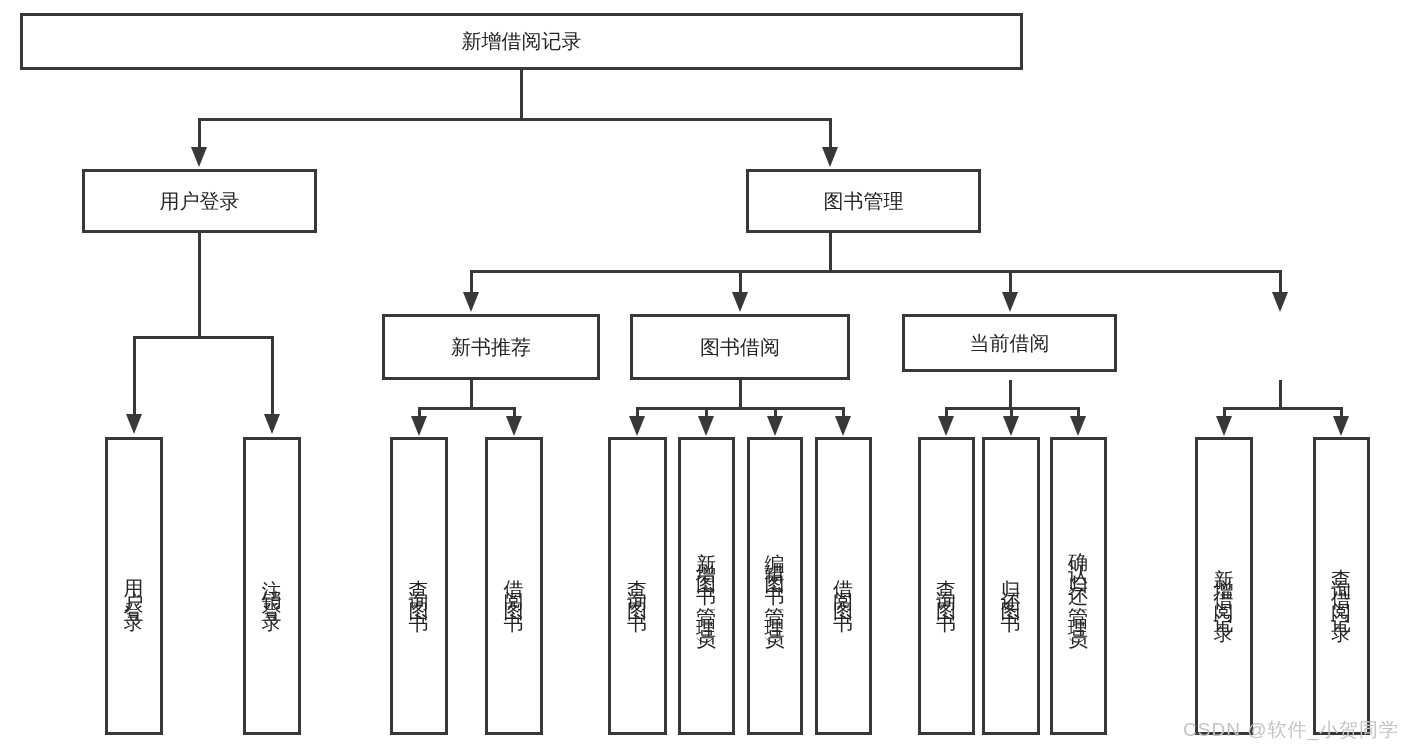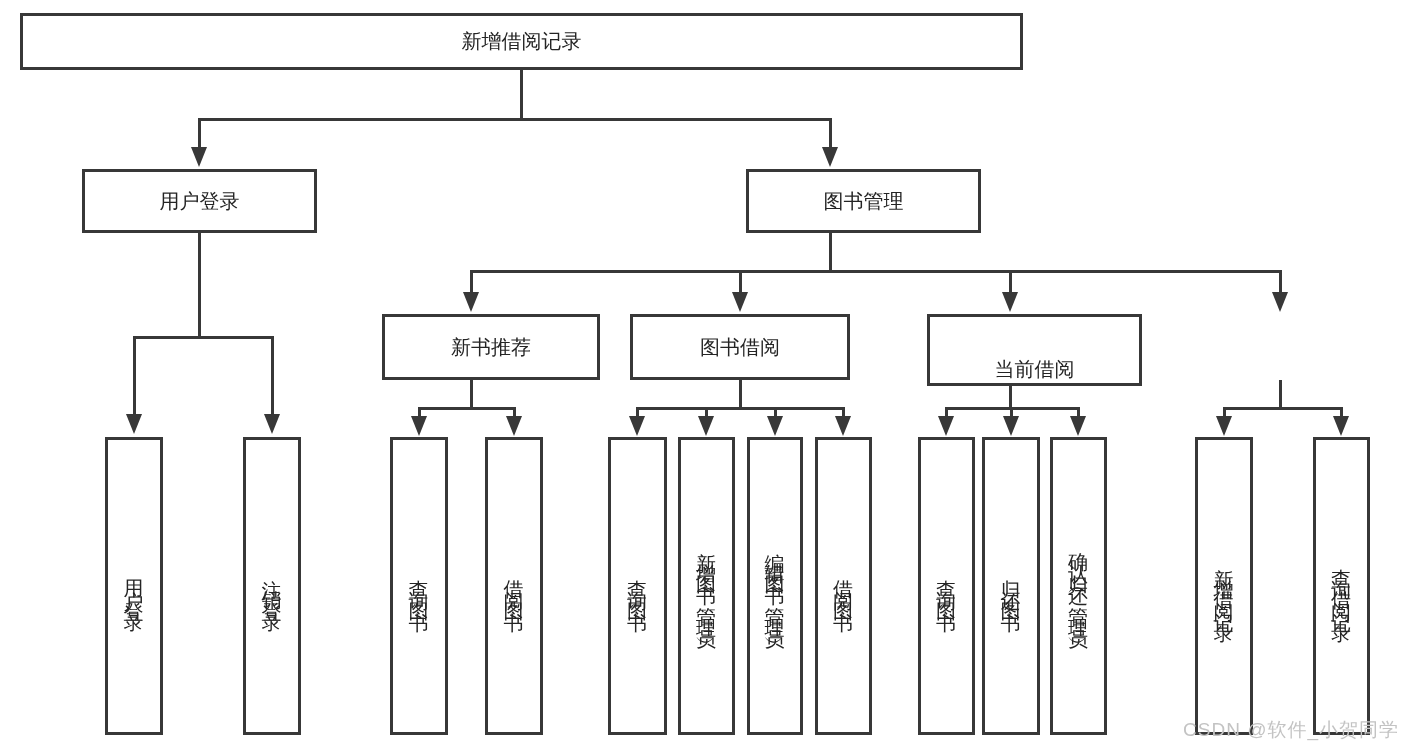--- a/index.html
+++ b/index.html
@@ -68,21 +68,21 @@
   <div class="arrow" style="left:1002px;top:292px;"></div>
   <div class="vline" style="left:1279px;top:270px;height:23px;"></div>
   <div class="arrow" style="left:1272px;top:292px;"></div>
 
   <div class="node" style="left:362px;top:314px;width:218px;height:66px;margin-left:20px;">
     <span>新书推荐</span>
   </div>
   <div class="node" style="left:630px;top:314px;width:220px;height:66px;">
     <span>图书借阅</span>
   </div>
-  <div class="node" style="left:927px;top:314px;width:215px;height:72px;align-items:flex-end;">
+  <div class="node" style="left:902px;top:314px;width:215px;height:58px;">
     <span>当前借阅</span>
   </div>
 
   <div class="vline" style="left:470px;top:380px;height:27px;"></div>
   <div class="hline" style="left:418px;top:407px;width:97px;"></div>
   <div class="vline" style="left:418px;top:407px;height:12px;"></div>
   <div class="arrow" style="left:411px;top:416px;"></div>
   <div class="vline" style="left:513px;top:407px;height:12px;"></div>
   <div class="arrow" style="left:506px;top:416px;"></div>
 

